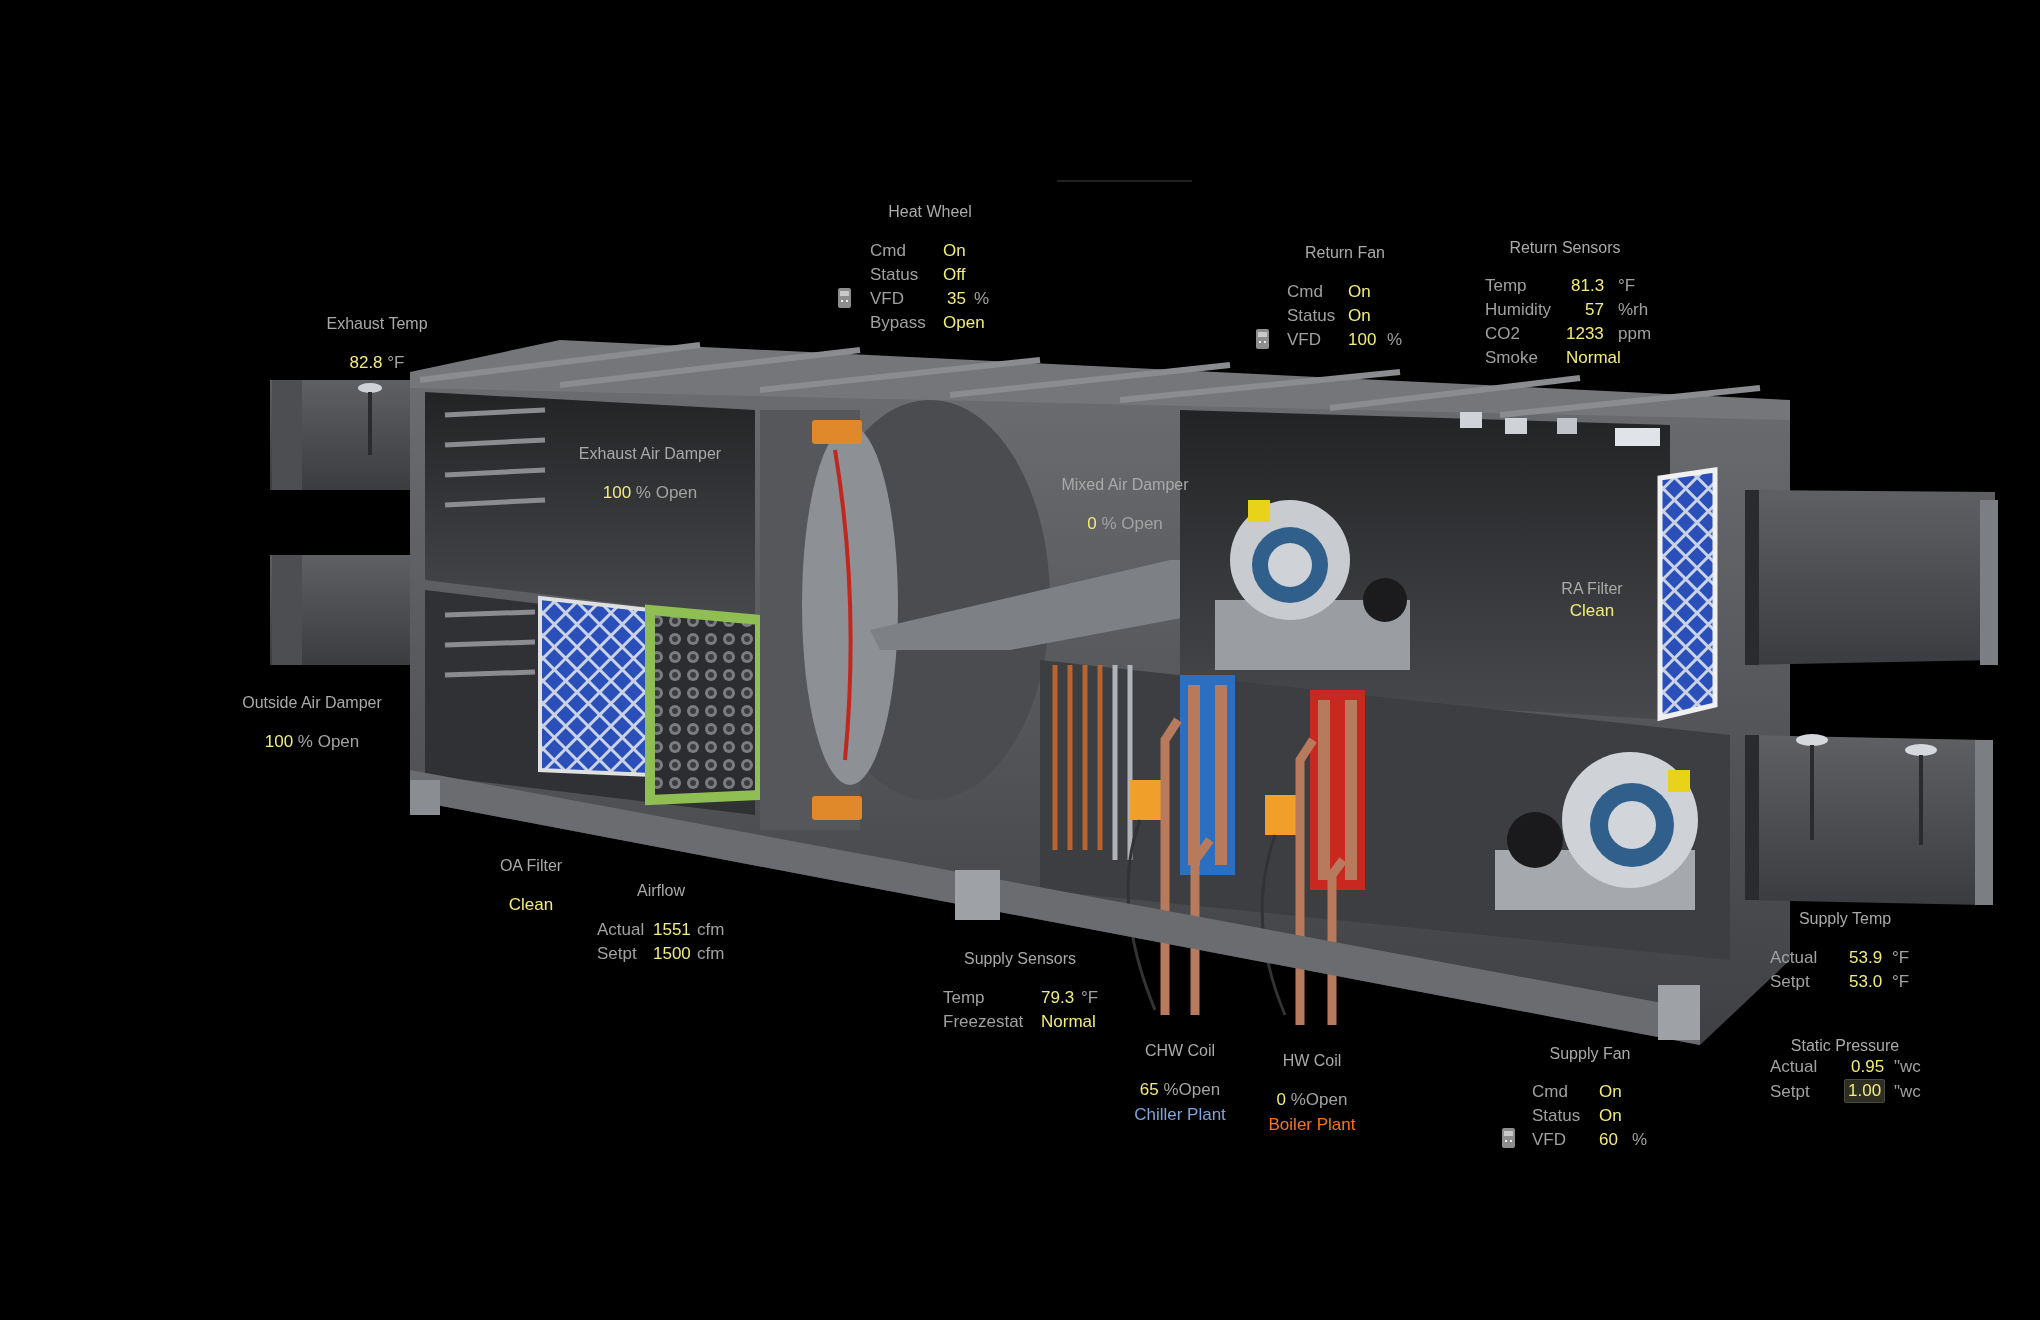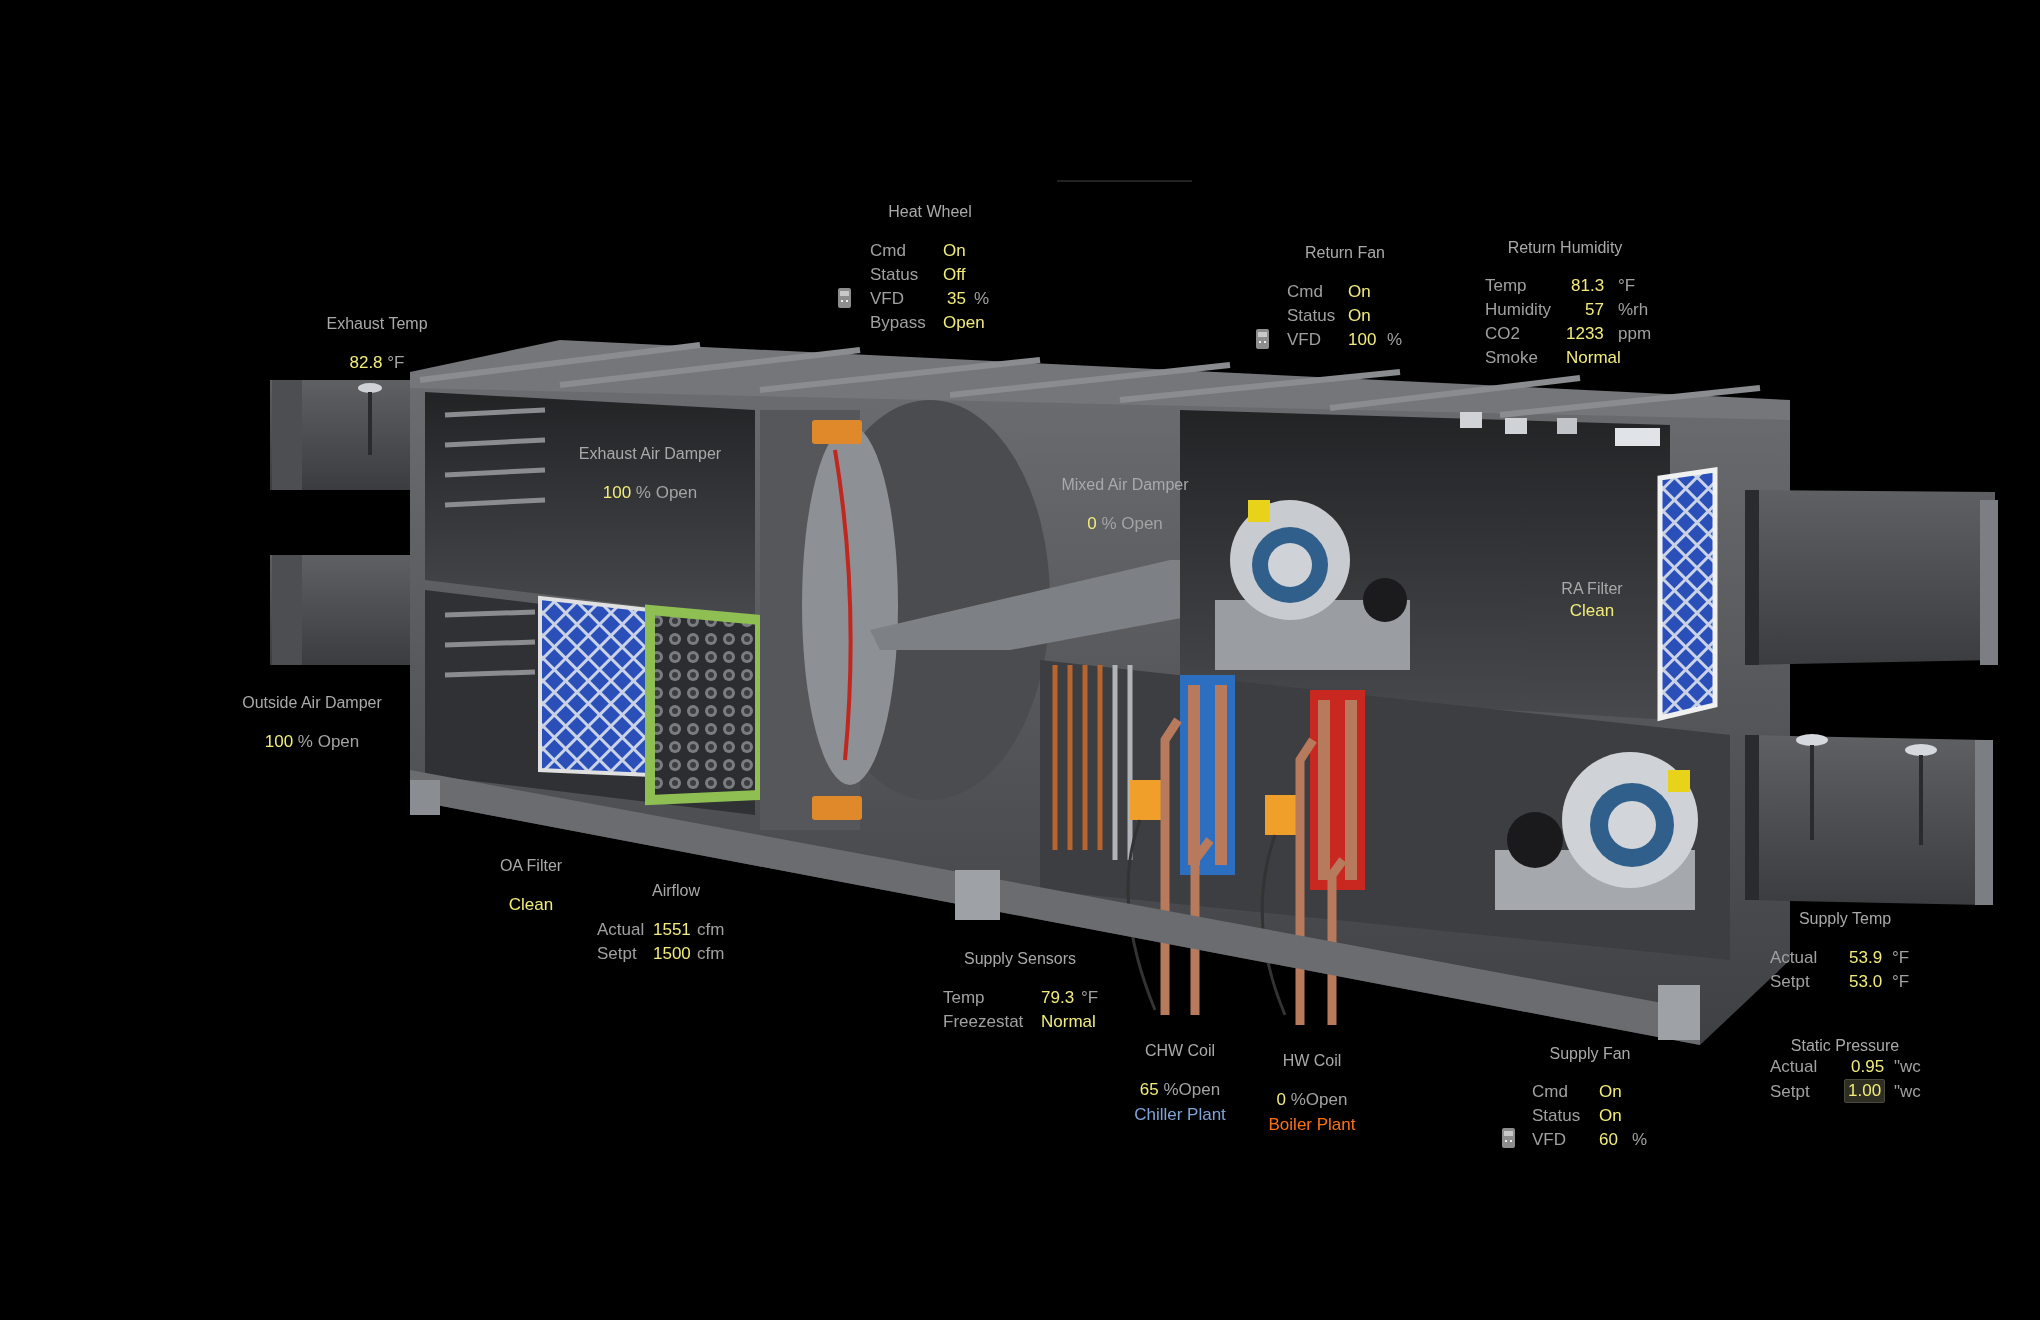--- a/index.html
+++ b/index.html
@@ -241,21 +241,21 @@
     <span class="v" style="left:61px">On</span>
   </div>
   <div class="row" style="left:1287px;top:330px;">
     <span class="k">VFD</span>
     <span class="v" style="left:61px">100</span>
     <span class="u" style="left:100px">%</span>
   </div>
 </div>
 
 <div class="grp">
-  <div class="title" style="left:1565px;top:239px;">Return Humidity</div>
+  <div class="title" style="left:1565px;top:239px;">Return Sensors</div>
   <div class="row" style="left:1485px;top:276px;">
     <span class="k">Temp</span>
     <span class="v" style="left:86px">81.3</span>
     <span class="u" style="left:133px">°F</span>
   </div>
   <div class="row" style="left:1485px;top:300px;">
     <span class="k">Humidity</span>
     <span class="v" style="left:100px">57</span>
     <span class="u" style="left:133px">%rh</span>
   </div>
@@ -274,21 +274,21 @@
   <div class="title" style="left:1592px;top:580px;text-align:center;">RA Filter</div>
   <div class="center val" style="left:1592px;top:601px;">Clean</div>
 </div>
 
 <div class="grp">
   <div class="title" style="left:531px;top:857px;">OA Filter</div>
   <div class="center val" style="left:531px;top:895px;">Clean</div>
 </div>
 
 <div class="grp">
-  <div class="title" style="left:661px;top:882px;margin-left:15px;">Airflow</div>
+  <div class="title" style="left:661px;top:882px;">Airflow</div>
   <div class="row" style="left:597px;top:920px;">
     <span class="k">Actual</span>
     <span class="v" style="left:56px">1551</span>
     <span class="u" style="left:100px">cfm</span>
   </div>
   <div class="row" style="left:597px;top:944px;">
     <span class="k">Setpt</span>
     <span class="v" style="left:56px">1500</span>
     <span class="u" style="left:100px">cfm</span>
   </div>

